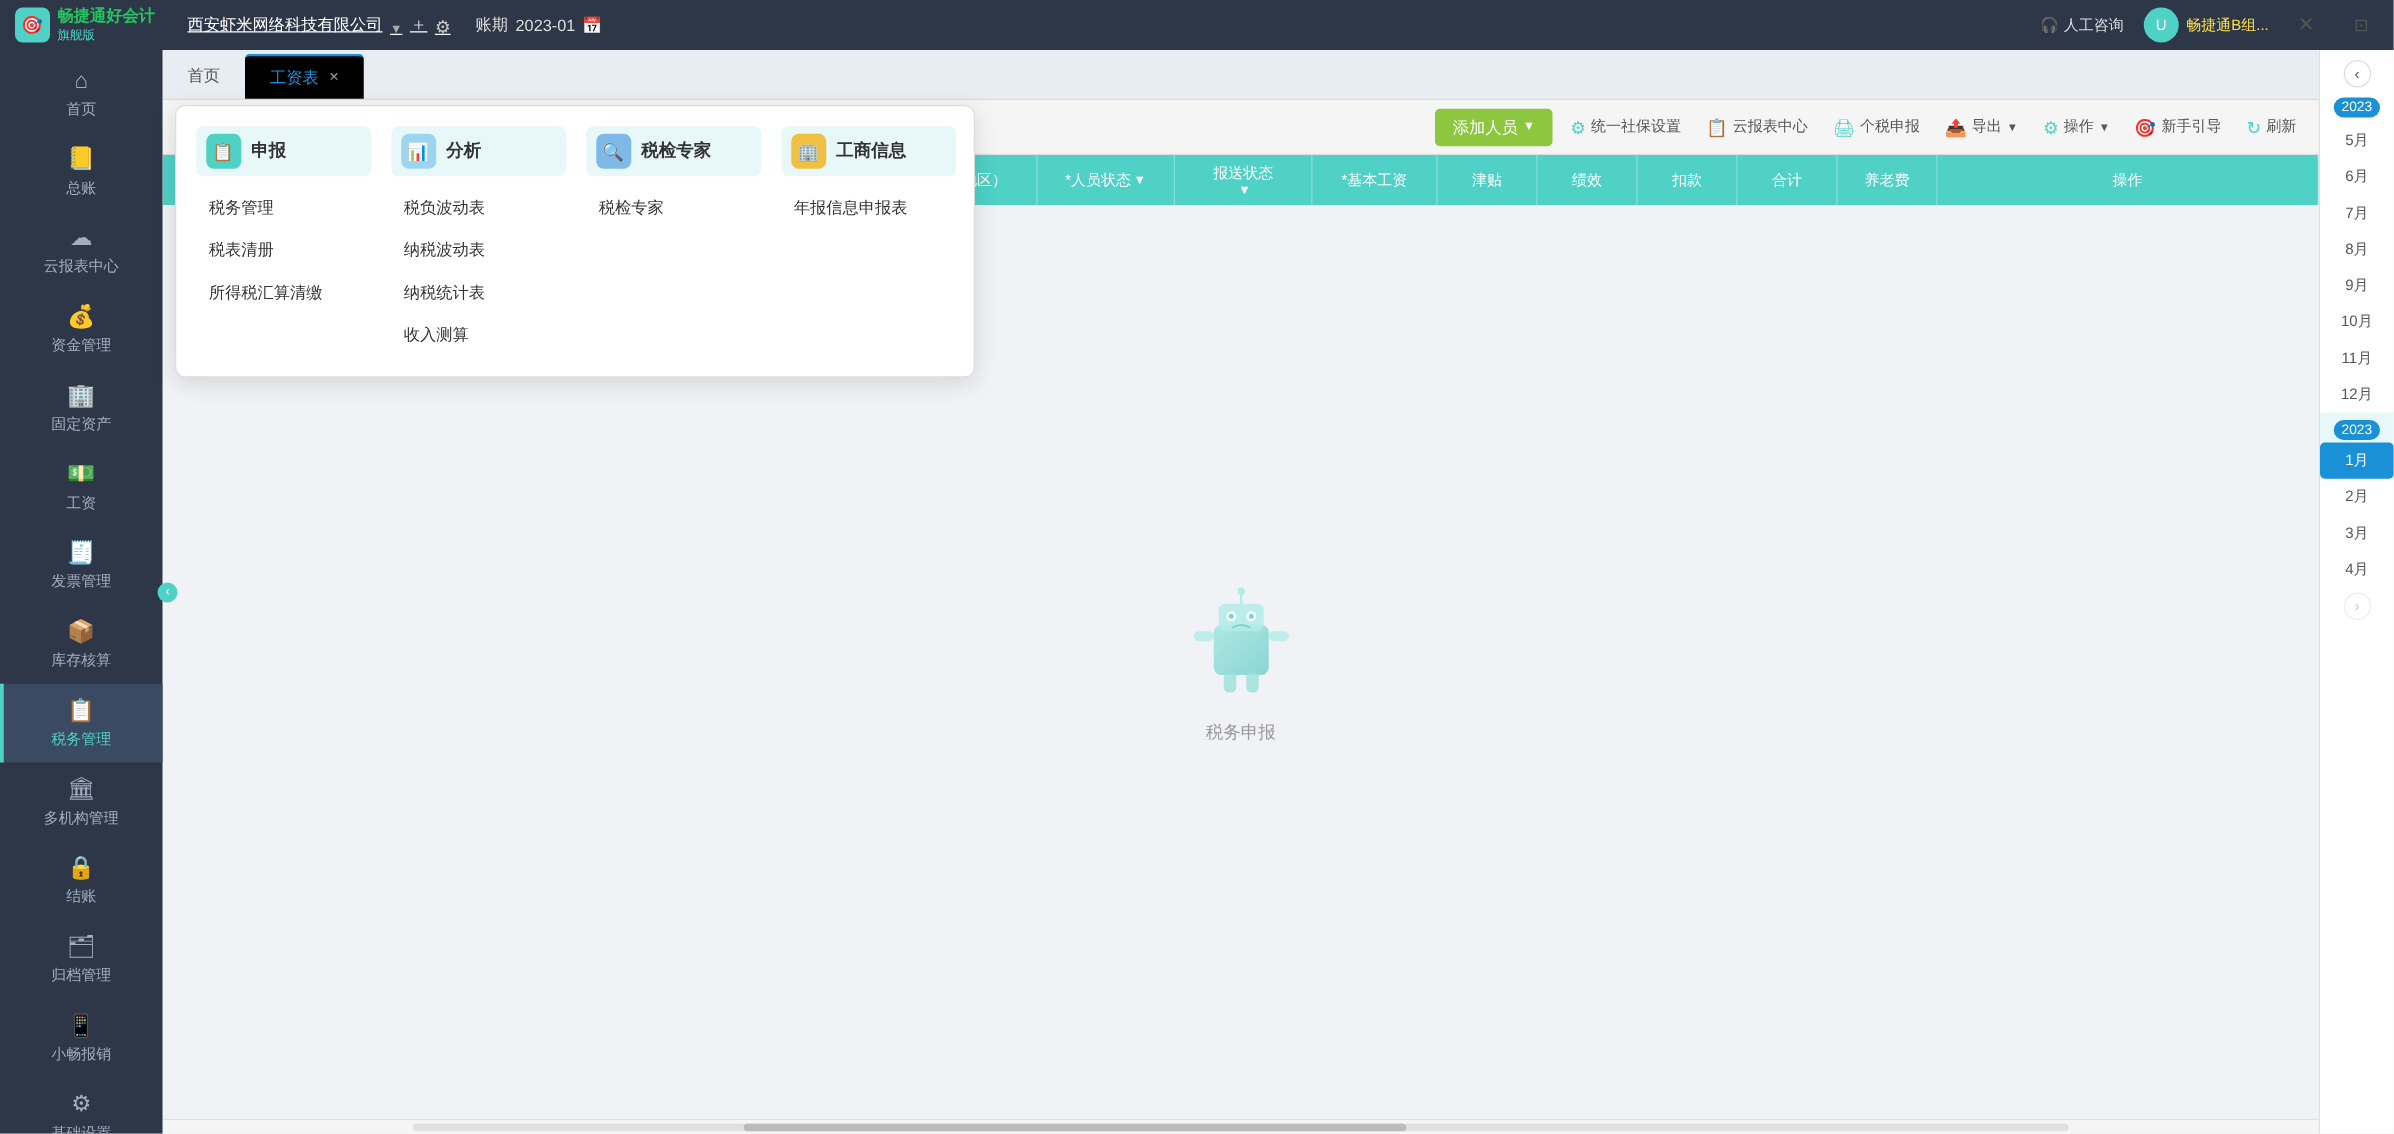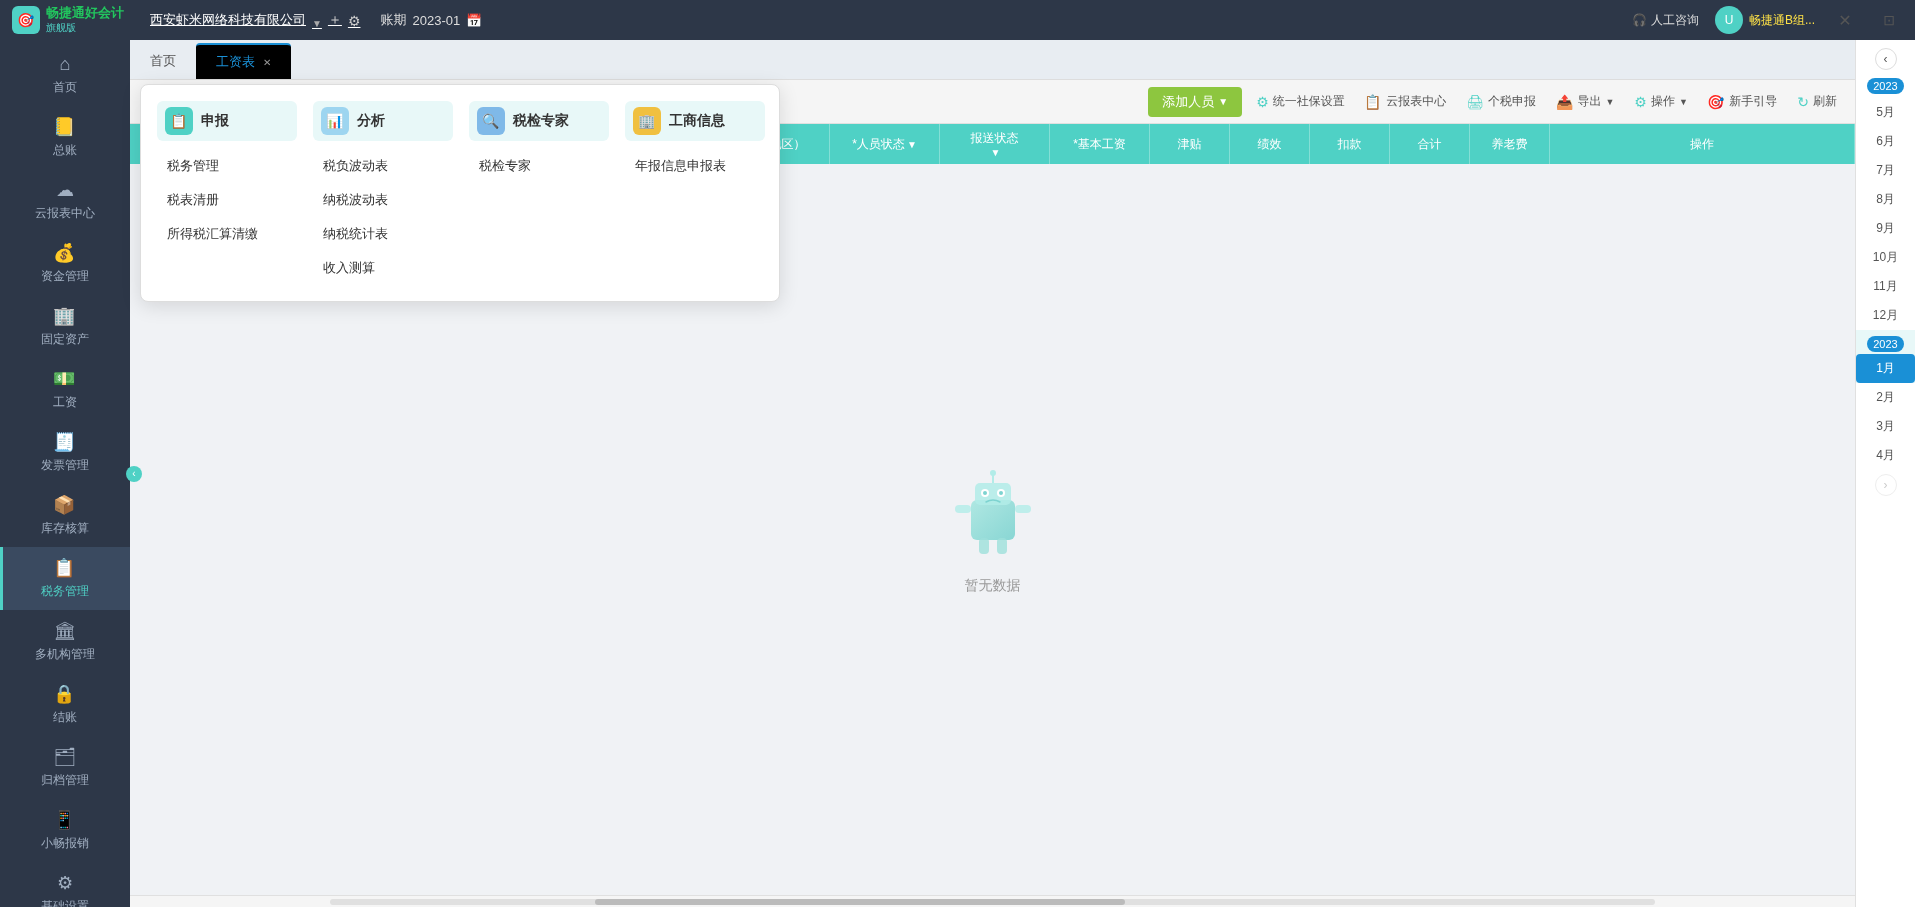--- a/index.html
+++ b/index.html
@@ -583,21 +583,21 @@
 
         <rect x="12" y="40" width="16" height="8" rx="4" fill="#b2ece8" opacity="0.8"></rect>
         <rect x="72" y="40" width="16" height="8" rx="4" fill="#b2ece8" opacity="0.8"></rect>
 
         <rect x="36" y="73" width="10" height="16" rx="4" fill="#9de0db" opacity="0.8"></rect>
         <rect x="54" y="73" width="10" height="16" rx="4" fill="#9de0db" opacity="0.8"></rect>
 
         <line x1="50" y1="18" x2="50" y2="10" stroke="#b2ece8" stroke-width="2"></line>
         <circle cx="50" cy="8" r="3" fill="#b2ece8"></circle>
       </svg>
-      <span class="empty-text">暂无数据</span>
+      <span class="empty-text">税务申报</span>
     </div>
 
     <div class="scrollbar-area">
       <div class="scrollbar-track">
         <div class="scrollbar-thumb"></div>
       </div>
     </div>
   </div>
 
   <div class="calendar-panel">

